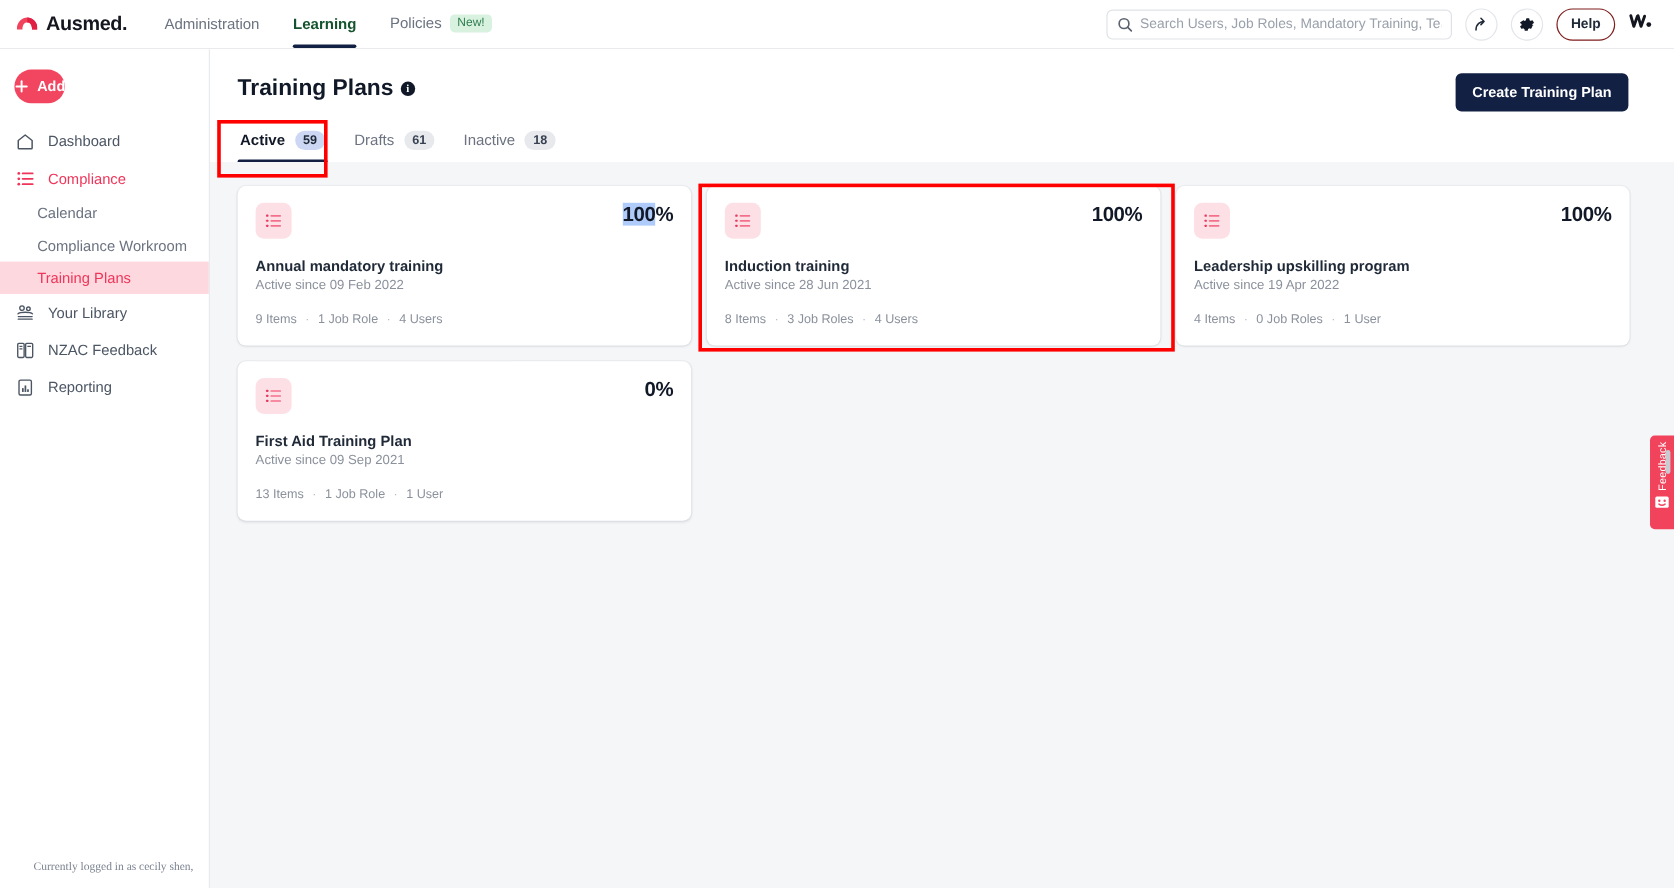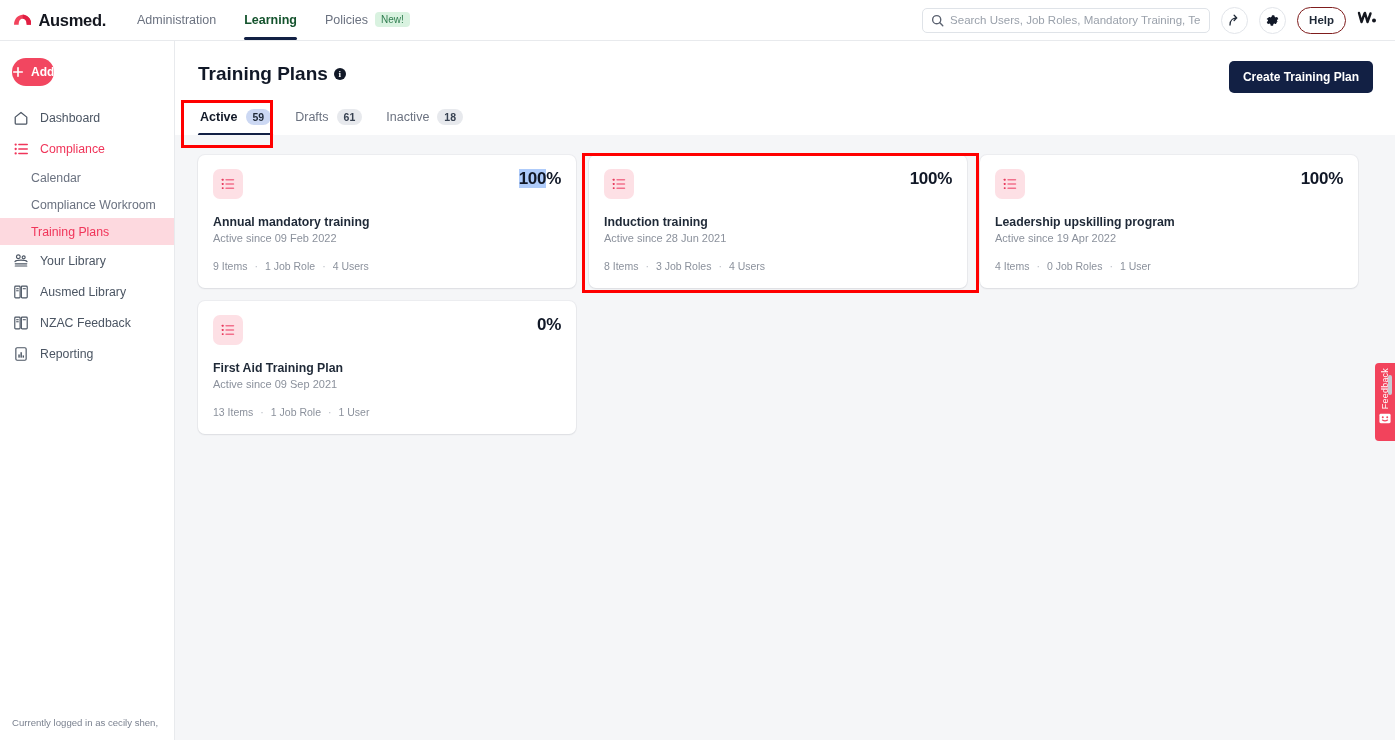--- a/index.html
+++ b/index.html
@@ -103,43 +103,43 @@
     font-size: 12.3px; color: #4b5563; cursor: pointer;
   }
   .side-item.accent { color: #f0355a; font-weight: normal; }
   .side-icon { width: 17px; height: 17px; display: flex; align-items: center; justify-content: center; flex: none; }
   .side-sub {
     height: 27px; display: flex; align-items: center;
     padding-left: 31px; font-size: 12.3px; color: #6b7280; cursor: pointer;
   }
   .side-sub.current { background: #fdd9df; color: #f0355a; }
   .logged-in {
-    position: absolute; bottom: 0px; left: 12px; width: 160px;
+    position: absolute; bottom: 0px; left: 28px; width: 160px;
     font-size: 9.6px; color: #7b8290; line-height: 1.45;
-    overflow: hidden; height: 24px;
+    overflow: hidden; height: 24px; font-family: Liberation Serif, serif;
   }
 
   
   .main {
     position: absolute; top: 41px; left: 175px;
     width: 1220px; height: 699px; background: #ffffff;
   }
   .page-head { padding: 22px 22px 0 23px; position: relative; }
   .page-title {
     font-size: 19px; font-weight: bold; color: #111827;
     display: inline-flex; align-items: center; gap: 6px;
   }
   .info-dot {
     width: 12px; height: 12px; border-radius: 50%;
     background: #111827; color: #fff; font-size: 9px;
     display: inline-flex; align-items: center; justify-content: center;
     font-weight: bold; font-family: "Liberation Serif", serif;
   }
   .create-btn {
-    position: absolute; top: 20px; right: 22px;
+    position: absolute; top: 20px; right: 38px;
     background: #122044; color: #fff;
     font-size: 12px; font-weight: bold;
     padding: 9px 14px; border-radius: 5px;
     border: none; cursor: pointer;
     font-family: "Liberation Sans", sans-serif;
   }
   .tabs {
     display: flex; align-items: flex-end; gap: 20px;
     margin: 19px 0 0 23px; position: relative;
     border-bottom: 1px solid #e8eaed; width: 1180px;
@@ -325,32 +325,20 @@
           <circle cx="6" cy="4.2" r="2.1" fill="none" stroke="#4b5563" stroke-width="1.3"></circle>
           <circle cx="12" cy="4.9" r="1.7" fill="none" stroke="#4b5563" stroke-width="1.3"></circle>
           <path d="M2.2 9.6 C4 7.6, 14 7.6, 15.8 9.6" fill="none" stroke="#4b5563" stroke-width="1.3" stroke-linecap="round"></path>
           <line x1="2.5" y1="12.2" x2="15.5" y2="12.2" stroke="#4b5563" stroke-width="1.3" stroke-linecap="round"></line>
           <line x1="2.5" y1="14.6" x2="15.5" y2="14.6" stroke="#4b5563" stroke-width="1.3" stroke-linecap="round"></line>
         </svg>
       </span>
       <span>Your Library</span>
     </div>
 
-    <div class="side-item">
-      <span class="side-icon">
-        <svg width="16" height="16" viewBox="0 0 18 18">
-          <rect x="2" y="2.4" width="6" height="13.2" rx="1" fill="none" stroke="#4b5563" stroke-width="1.3"></rect>
-          <rect x="9.4" y="2.4" width="6.6" height="13.2" rx="1" fill="none" stroke="#4b5563" stroke-width="1.3"></rect>
-          <line x1="3.6" y1="5.3" x2="6.4" y2="5.3" stroke="#4b5563" stroke-width="1.2"></line>
-          <line x1="3.6" y1="7.6" x2="6.4" y2="7.6" stroke="#4b5563" stroke-width="1.2"></line>
-          <line x1="11" y1="5.3" x2="14.4" y2="5.3" stroke="#4b5563" stroke-width="1.2"></line>
-        </svg>
-      </span>
-      <span>Ausmed Library</span>
-    </div>
 
     <div class="side-item">
       <span class="side-icon">
         <svg width="16" height="16" viewBox="0 0 18 18">
           <rect x="2" y="2.4" width="6" height="13.2" rx="1" fill="none" stroke="#4b5563" stroke-width="1.3"></rect>
           <rect x="9.4" y="2.4" width="6.6" height="13.2" rx="1" fill="none" stroke="#4b5563" stroke-width="1.3"></rect>
           <line x1="3.6" y1="5.3" x2="6.4" y2="5.3" stroke="#4b5563" stroke-width="1.2"></line>
           <line x1="3.6" y1="7.6" x2="6.4" y2="7.6" stroke="#4b5563" stroke-width="1.2"></line>
           <line x1="11" y1="5.3" x2="14.4" y2="5.3" stroke="#4b5563" stroke-width="1.2"></line>
         </svg>

